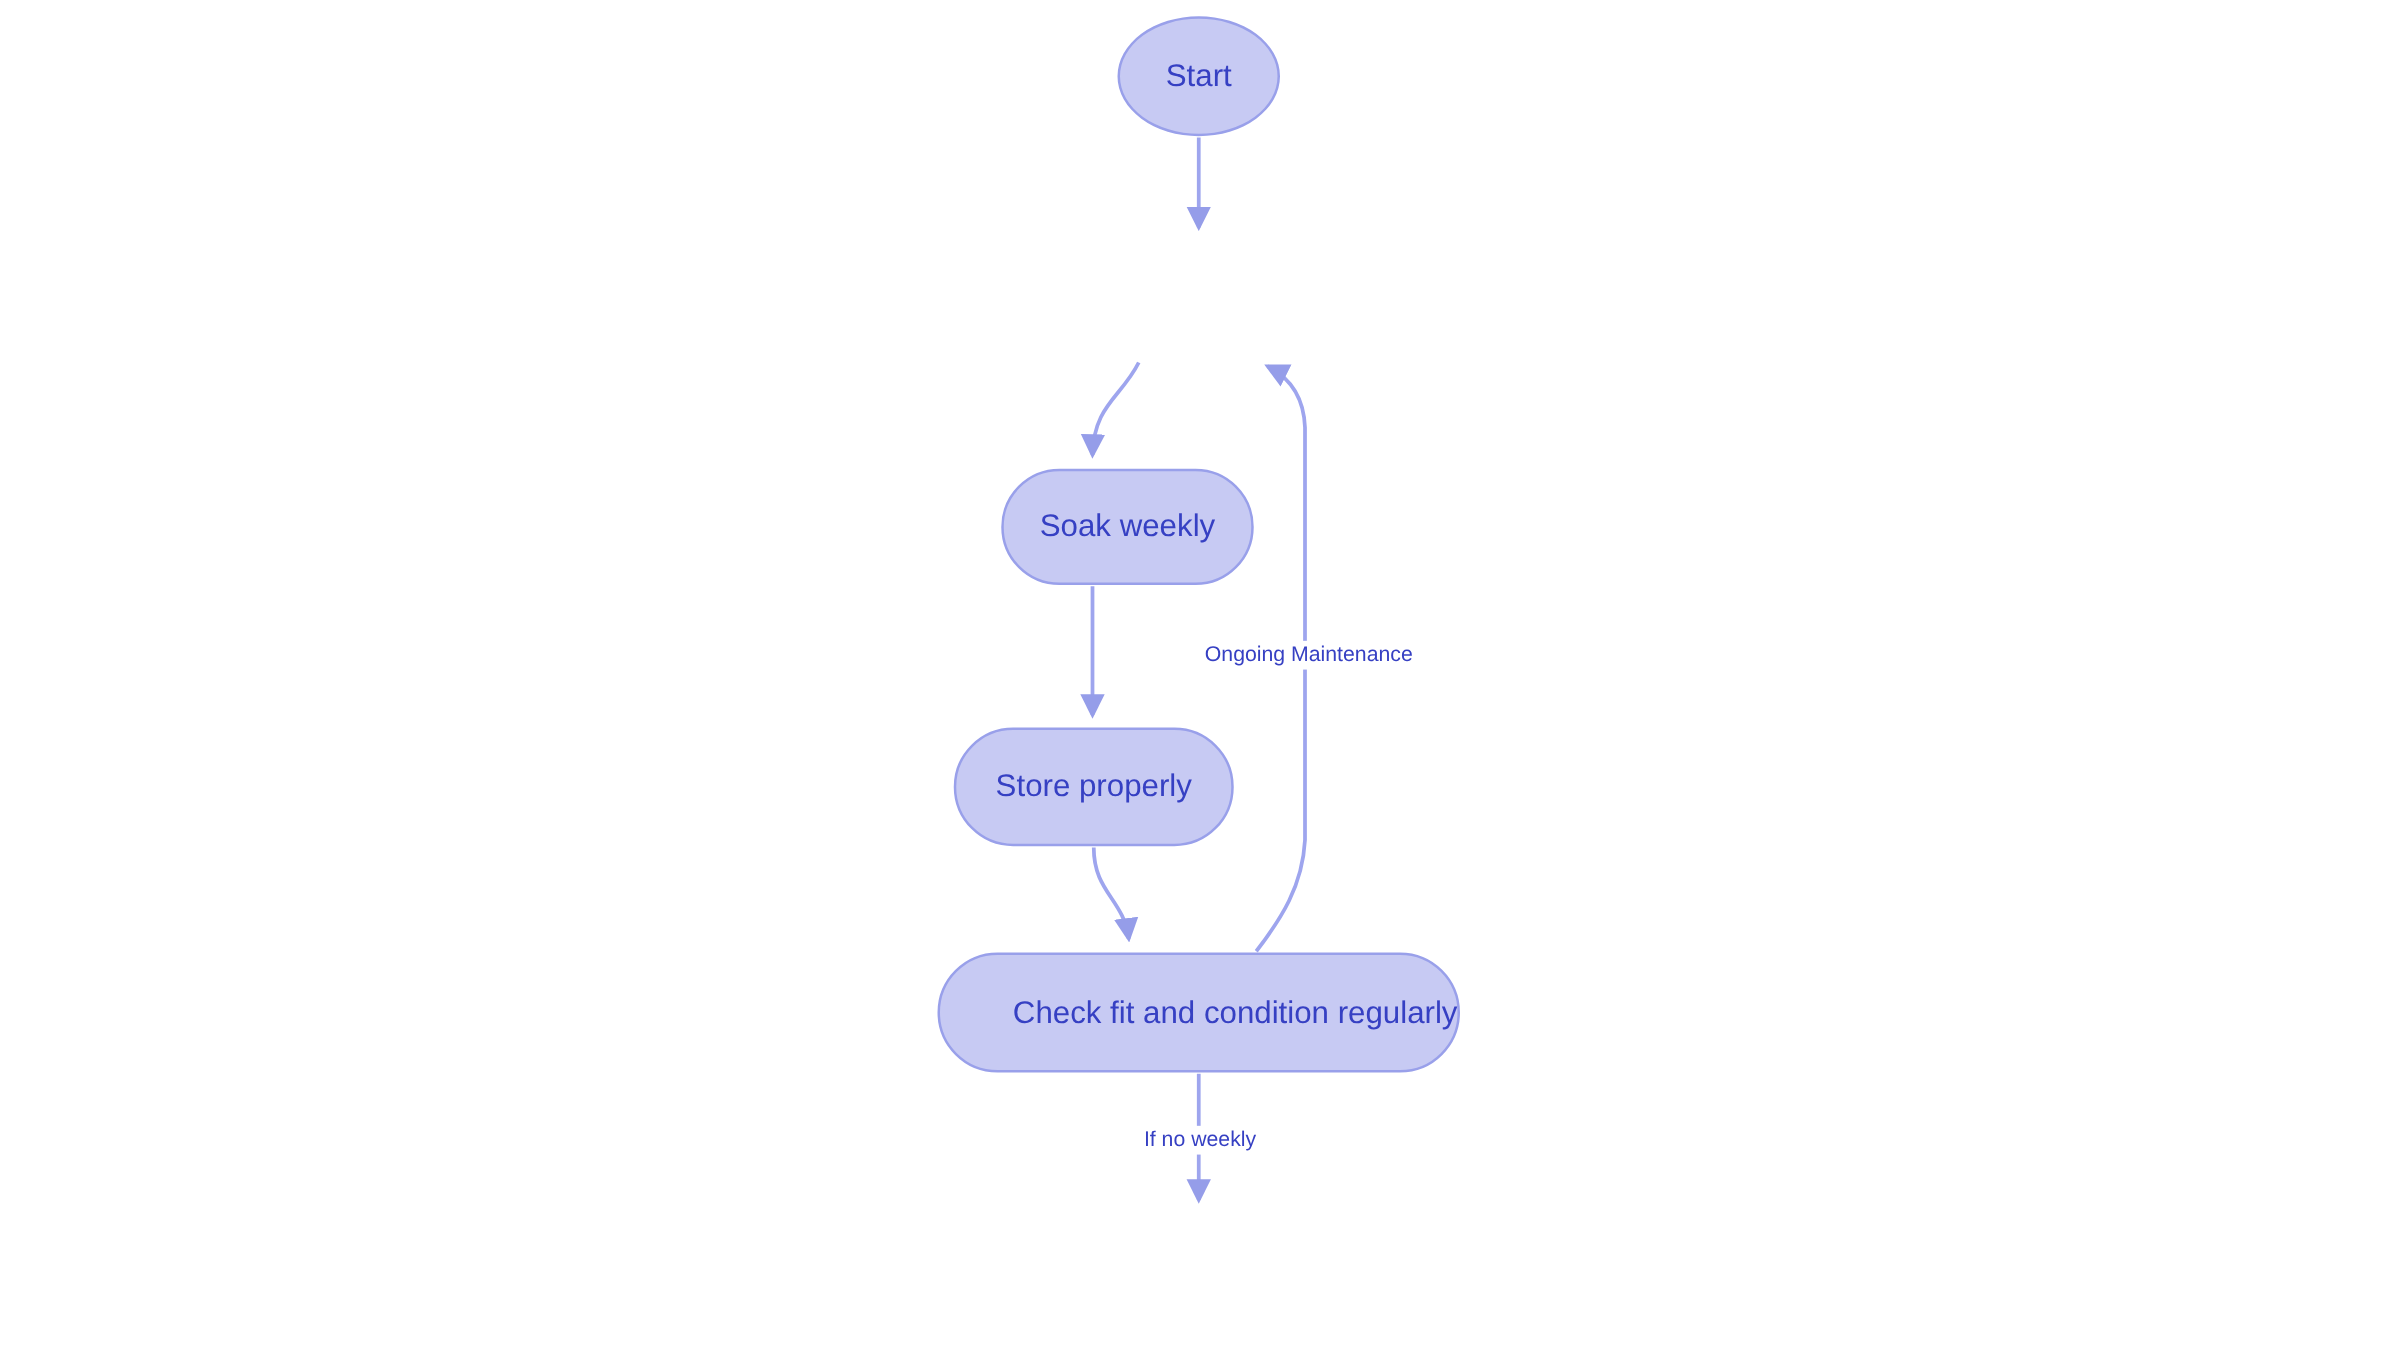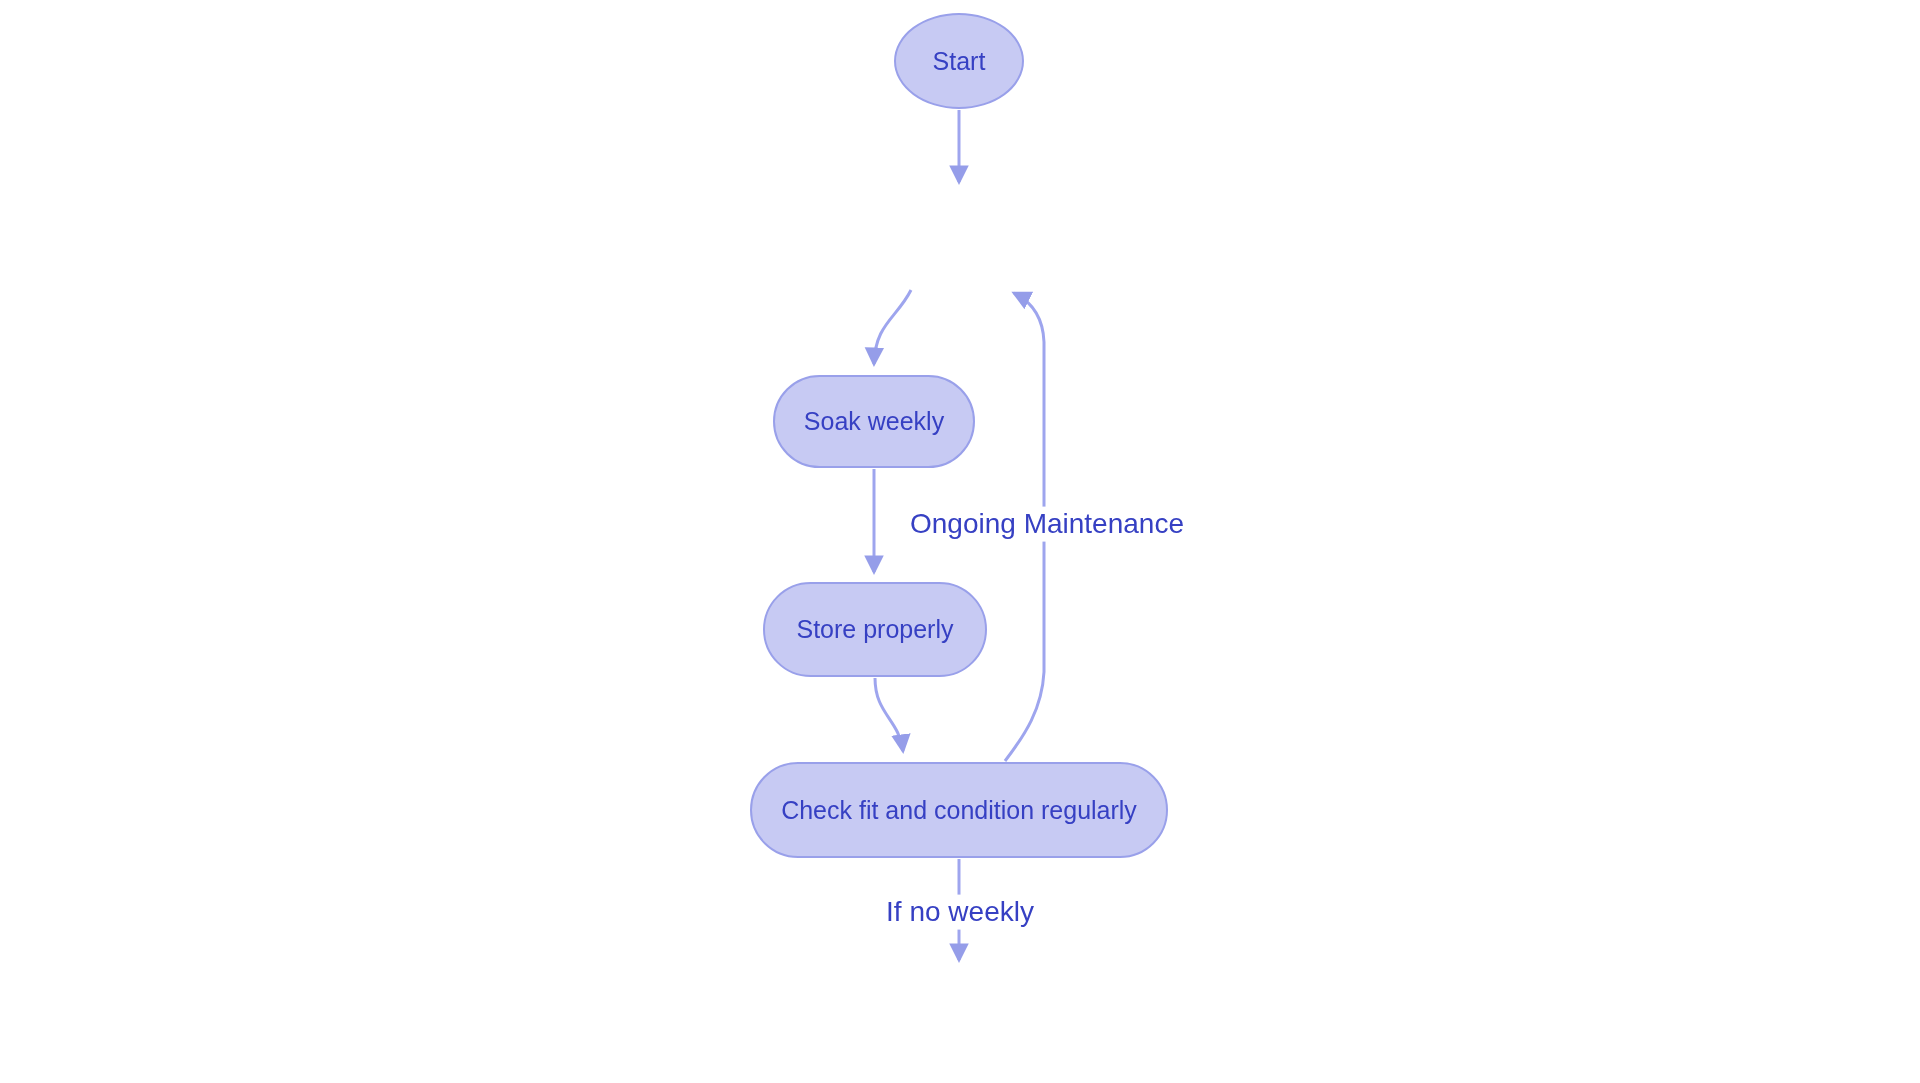--- a/index.html
+++ b/index.html
@@ -43,21 +43,21 @@
     text-align: center;
     white-space: nowrap;
   }
   .node--pill   { border-radius: 48px; }
   .node--oval   { border-radius: 50%; }
   .edge-label {
     position: absolute;
     transform: translate(-50%, -50%);
     background: var(--background, #ffffff);
     color: var(--edge-label-text, #3640c3);
-    font-size: 28px;
+    font-size: 17px;
     line-height: 1.1;
     padding: 2px 6px;
     white-space: nowrap;
   }
 </style>
 </head>
 <body>
 
 <div class="canvas">
 
@@ -79,29 +79,29 @@
     <path class="edge-path" marker-end="url(#arrow)" d="M1005,761 C1025,735 1042,709 1044,672 L1044,342 C1043,316 1030,301 1014,293"></path>
 
     <path class="edge-path" marker-end="url(#arrow)" d="M959,859 L959,960"></path>
   </svg>
 
   <div class="node node--oval" style="left:894px; top:13px; width:130px; height:96px;">
     <span>Start</span>
   </div>
 
 
-  <div class="node node--pill" style="left:773px; top:375px; width:202px; height:93px;align-items:center;">
+  <div class="node node--pill" style="left:801px; top:375px; width:202px; height:93px;align-items:center;">
     <span>Soak weekly</span>
   </div>
 
   <div class="node node--pill" style="left:763px; top:582px; width:224px; height:95px;">
     <span>Store properly</span>
   </div>
 
-  <div class="node node--pill" style="left:750px; top:762px; width:418px; height:96px;">
+  <div class="node node--pill" style="left:750px; top:762px; width:418px; height:96px;justify-content:flex-end;">
     <span>Check fit and condition regularly</span>
   </div>
 
 
   <div class="edge-label" style="left:1047px; top:524px;">Ongoing Maintenance</div>
 
   <div class="edge-label" style="left:960px; top:912px;">If no weekly</div>
 
 </div>
 

